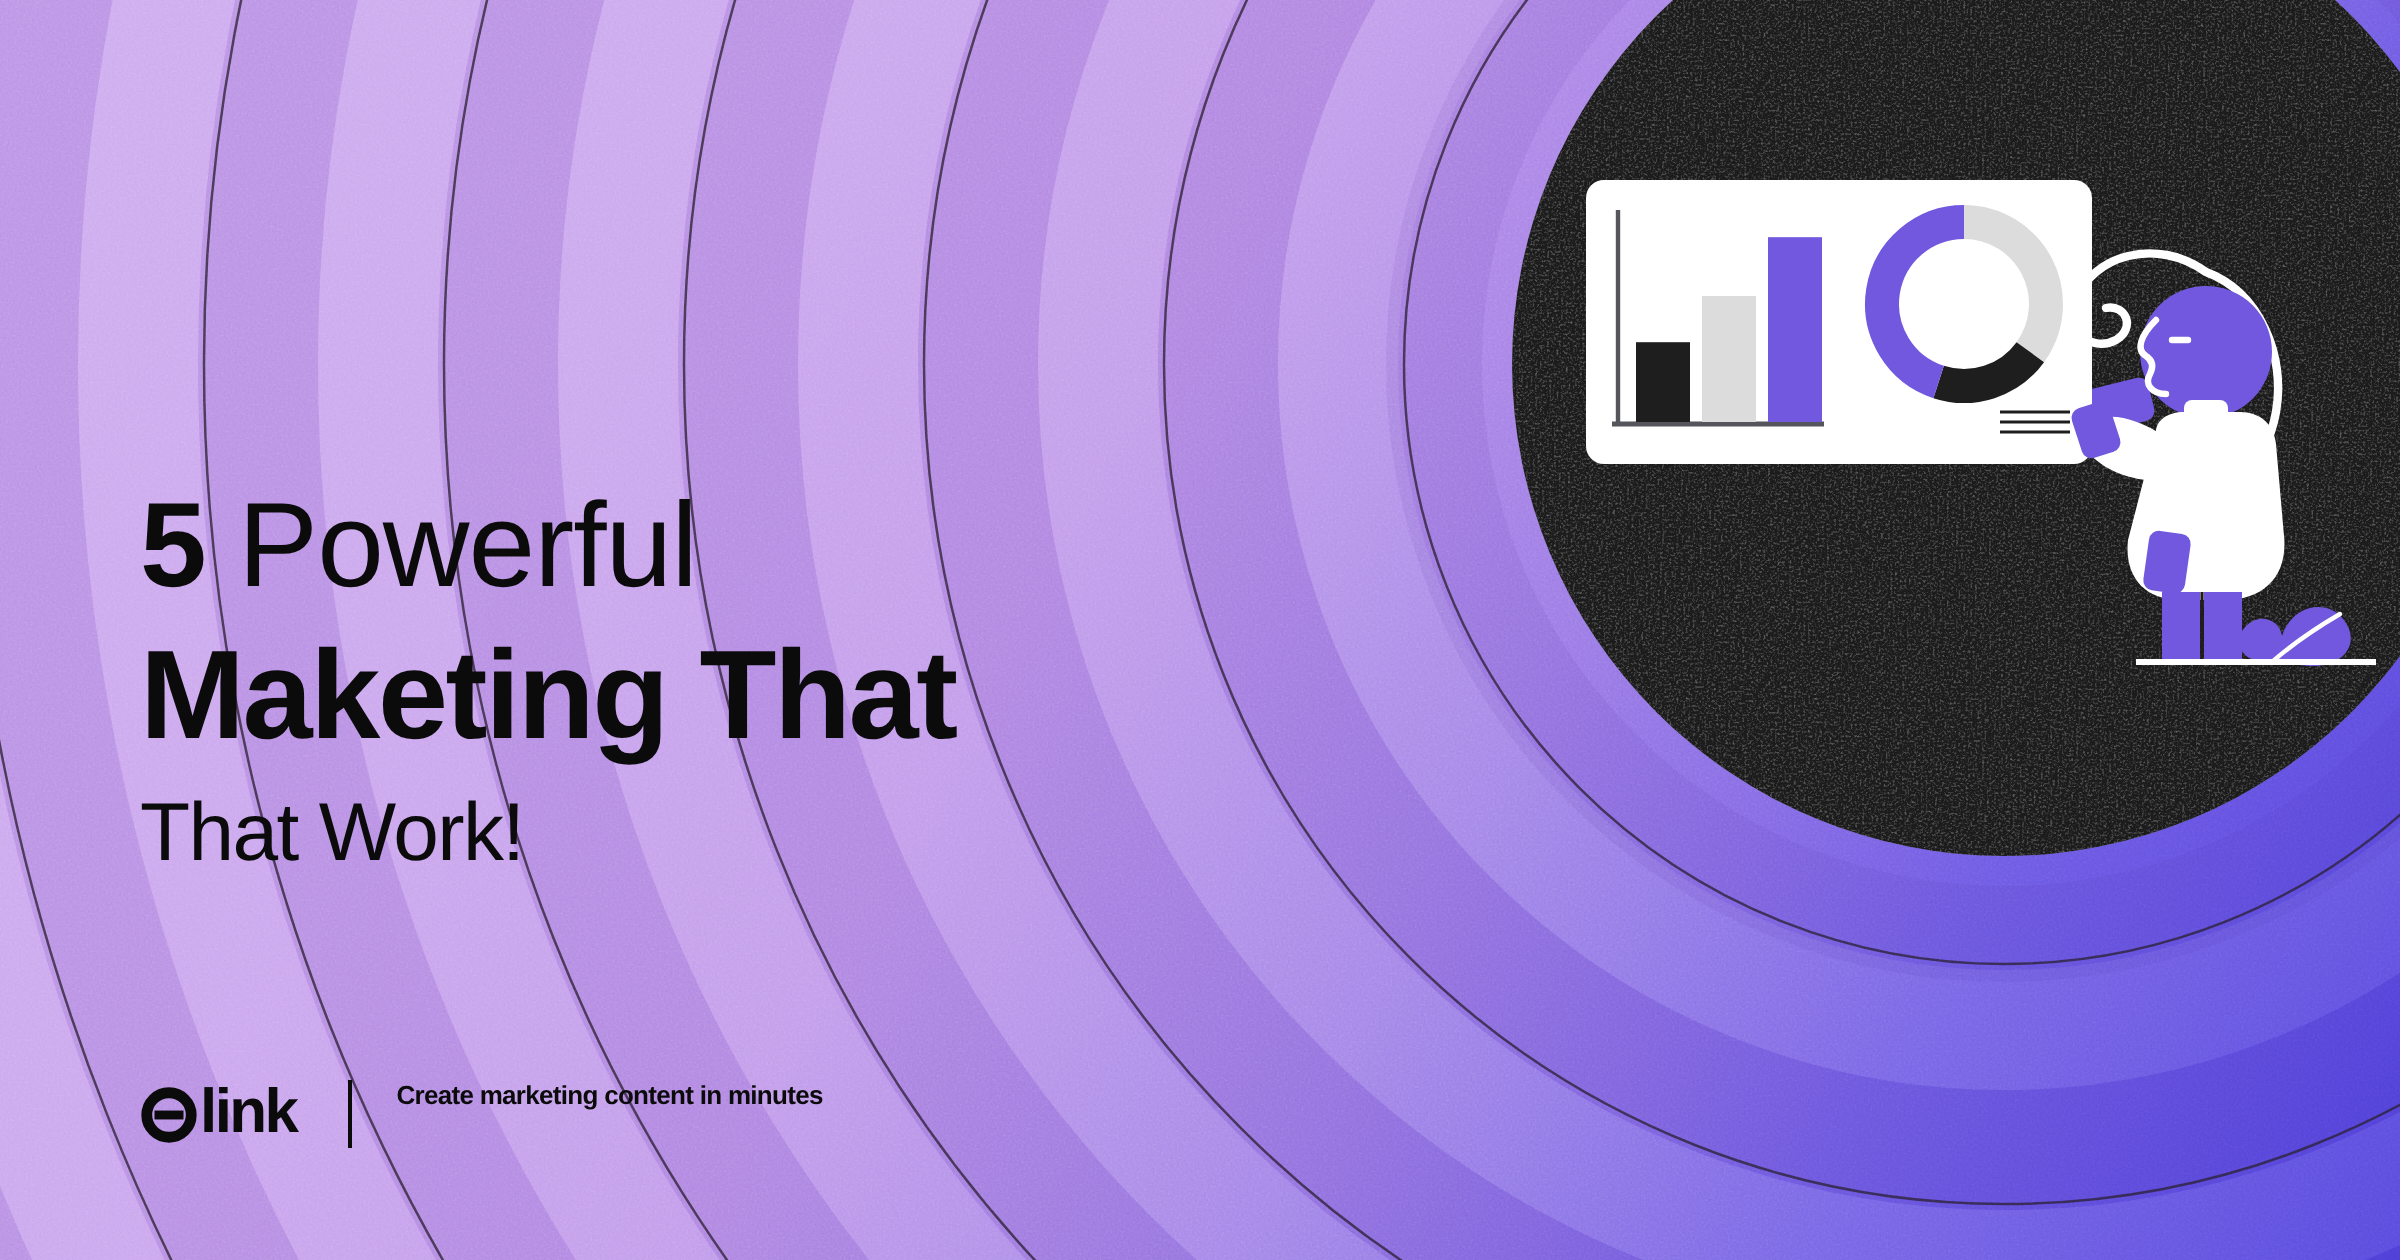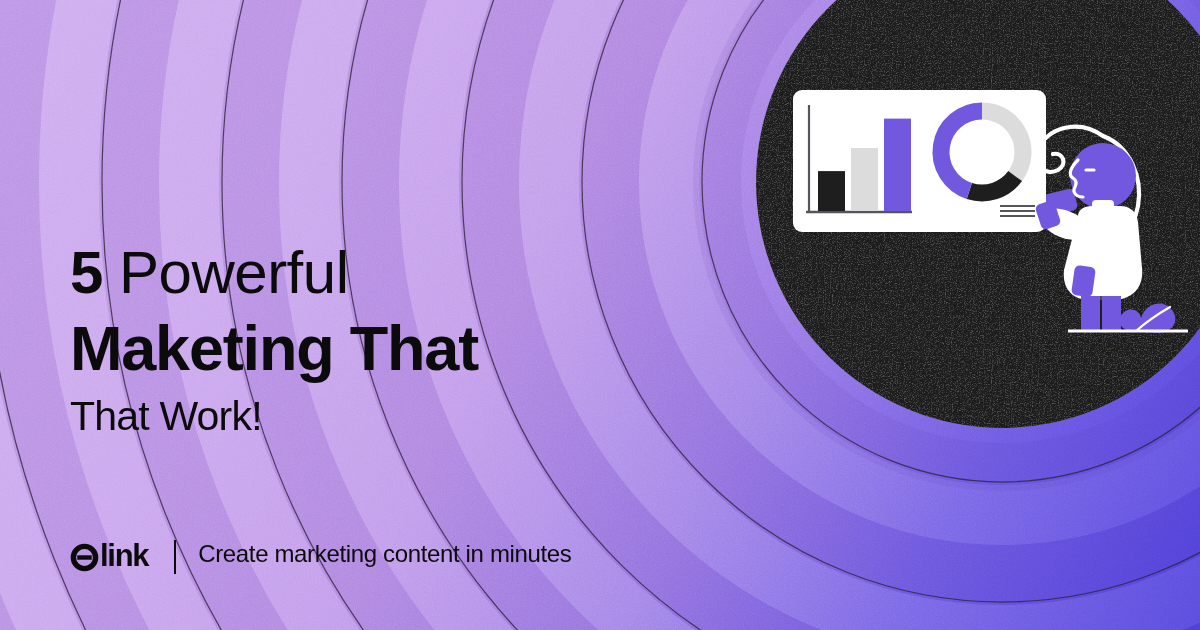--- a/index.html
+++ b/index.html
@@ -62,21 +62,21 @@
   #logo-e { display:block; width:29px; height:29px; margin-right:1px; align-self:center; }
   #logo-text {
     font-size:31px; font-weight:700; color:#0B0B0C;
     letter-spacing:-1.3px; line-height:1;
   }
   #logo-divider {
     width:2px; height:34px; background:#0B0B0C;
     margin:0 22px 0 26px; align-self:center;
   }
   #tagline {
-    font-size:24px; font-weight:400; color:#0B0B0C;
+    font-size:13px; font-weight:700; color:#0B0B0C;
     letter-spacing:-0.35px; white-space:nowrap;
   }
 </style>
 </head>
 <body>
 
 <div id="banner">
 
   <div class="layer" id="bg-gradient"></div>
 

